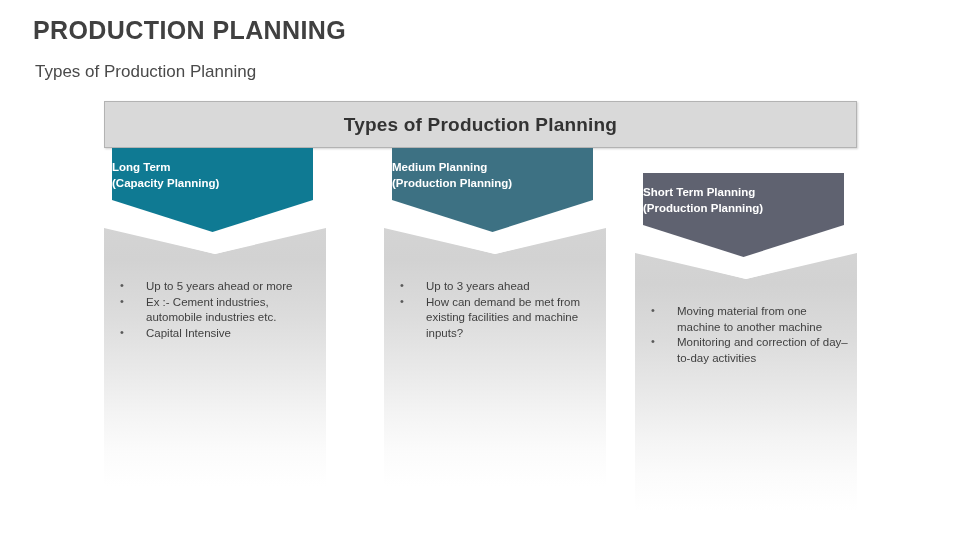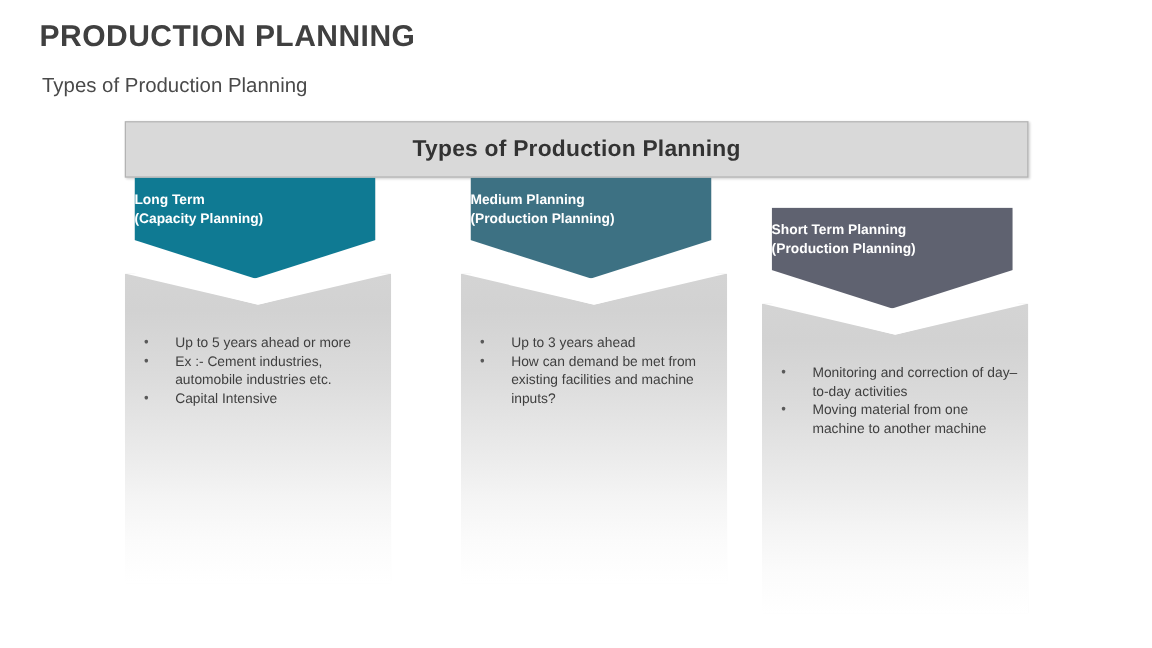--- a/index.html
+++ b/index.html
@@ -155,18 +155,18 @@
 
   <div class="col col-3">
     <div class="panel"></div>
     <div class="panel-notch"></div>
     <div class="chev" style="background: rgb(95, 98, 112);"></div>
     <div class="chev-label">
       <div>Short Term Planning</div>
       <div>(Production Planning)</div>
     </div>
     <ul class="bullets">
+      <li>Moving material from one machine to another machine</li>
       <li>Monitoring and correction of day–to-day activities</li>
-      <li>Moving material from one machine to another machine</li>
     </ul>
   </div>
 
 </div>
 
 </body></html>

